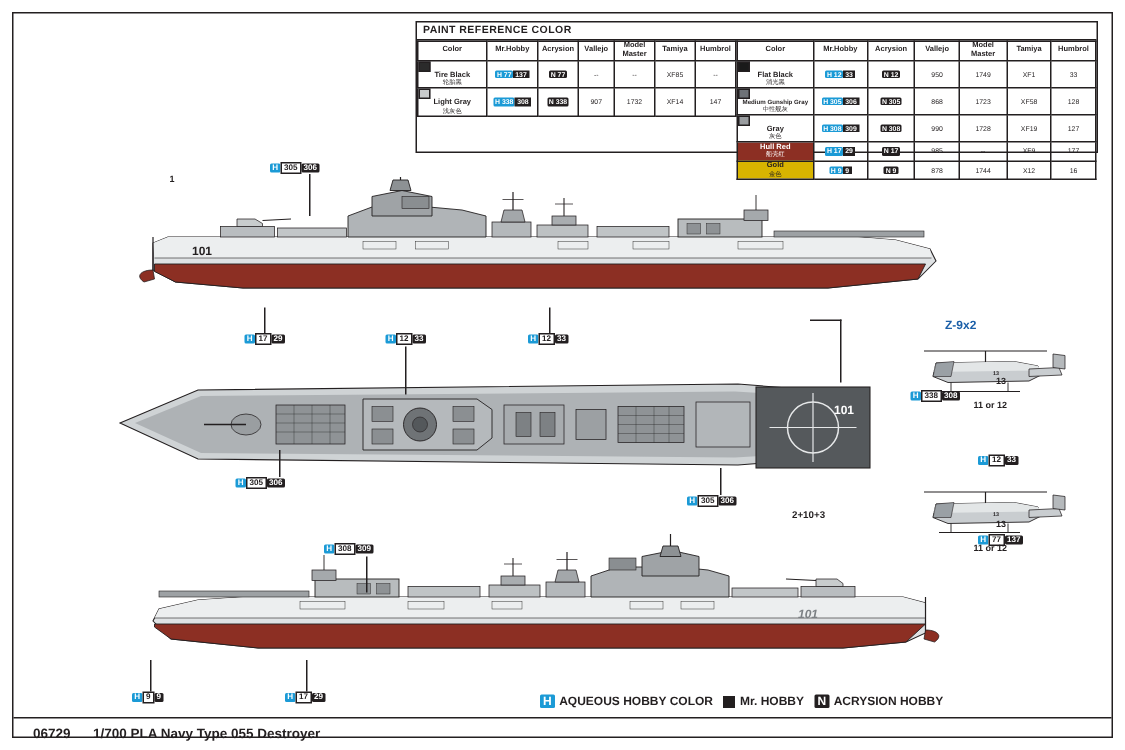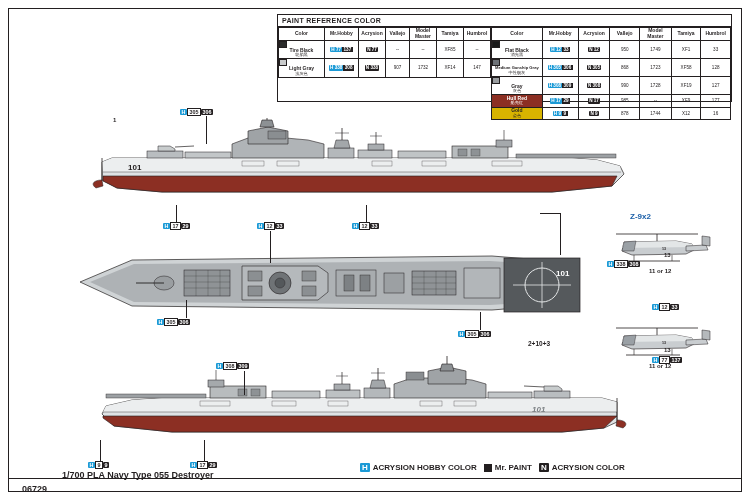--- a/index.html
+++ b/index.html
@@ -122,21 +122,21 @@
   }
   .legend .k { display:inline-flex; align-items:center; gap:3px; }
   .legend .hb {
     background:#1b9ad6; color:#fff; padding:0 2px; border-radius:1px; font-size:8px;
   }
   .legend .sq { width:8px; height:8px; background:#231f20; display:inline-block; }
   .legend .nb { background:#231f20; color:#fff; padding:0 2px; border-radius:1px; font-size:8px;}
 
   .footer-line { position:absolute; left:9px; right:9px; bottom:21px; height:1px; background:#231f20; }
   .kit-no { position:absolute; left:22px; bottom:6px; font-size:9px; font-weight:bold; color:#231f20;}
-  .kit-name { position:absolute; left:62px; bottom:20px; font-size:9px; font-weight:bold; color:#231f20;}
+  .kit-name { position:absolute; left:62px; bottom:6px; font-size:9px; font-weight:bold; color:#231f20;}
 
   .heli-label {
     position:absolute; font-size:8px; font-weight:bold; color:#1b5fa8;
   }
   .small-num { position:absolute; font-size:6px; font-weight:bold; color:#231f20; }
   .mid-num { position:absolute; font-size:6.5px; font-weight:bold; color:#231f20; }
 
   svg { display:block; }
 </style>
 </head>
@@ -573,28 +573,28 @@
         <span class="code">77</span>
         <span class="nb">137</span>
       </span>
   </div>
   <div class="small-num" style="left:664px; top:347px;">13</div>
   <div class="small-num" style="left:649px; top:363px;">11 or 12</div>
 
   <div class="legend">
     <span class="k">
       <span class="hb">H</span>
-      <span>ACRYSION HOBBY COLOR</span>
+      <span>AQUEOUS HOBBY COLOR</span>
     </span>
     <span class="k">
       <span class="sq"></span>
-      <span>Mr. PAINT</span>
+      <span>Mr. HOBBY</span>
     </span>
     <span class="k">
       <span class="nb">N</span>
-      <span>ACRYSION COLOR</span>
+      <span>ACRYSION HOBBY</span>
     </span>
   </div>
 
   <div class="footer-line"></div>
   <div class="kit-no">06729</div>
   <div class="kit-name">1/700 PLA Navy Type 055 Destroyer</div>
 </div>
 
 </body></html>

